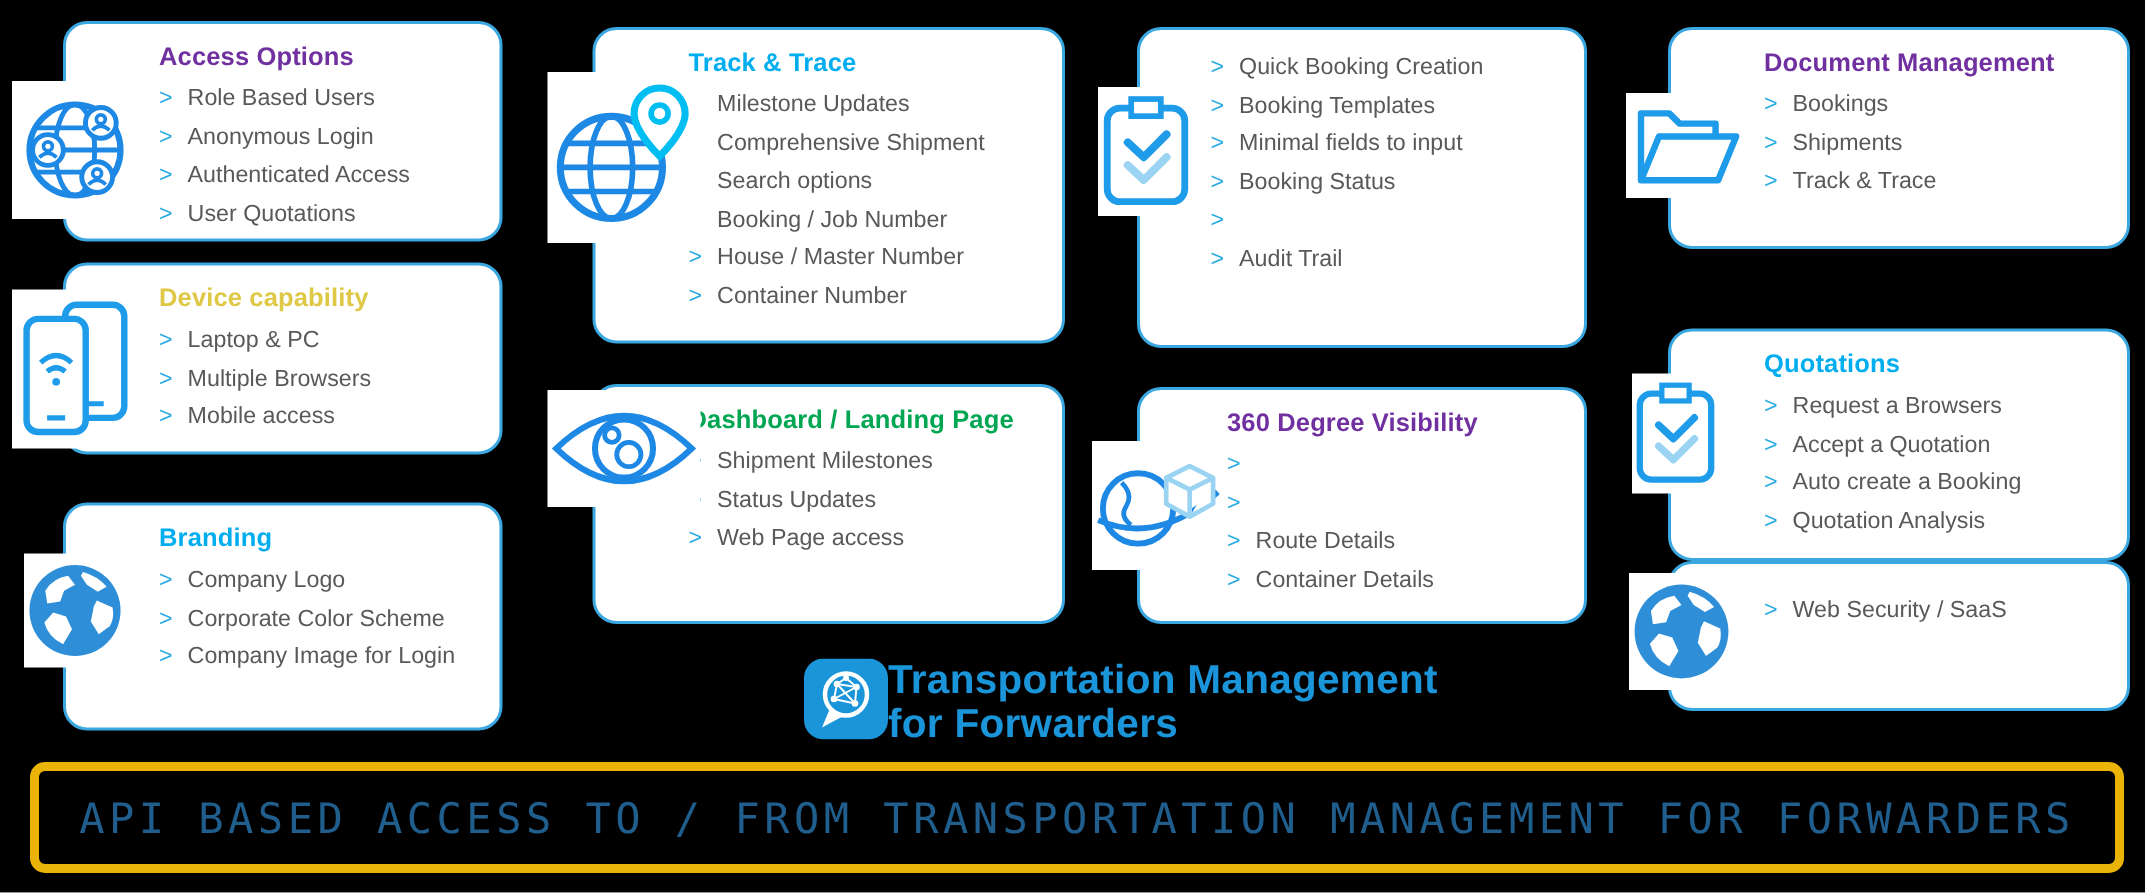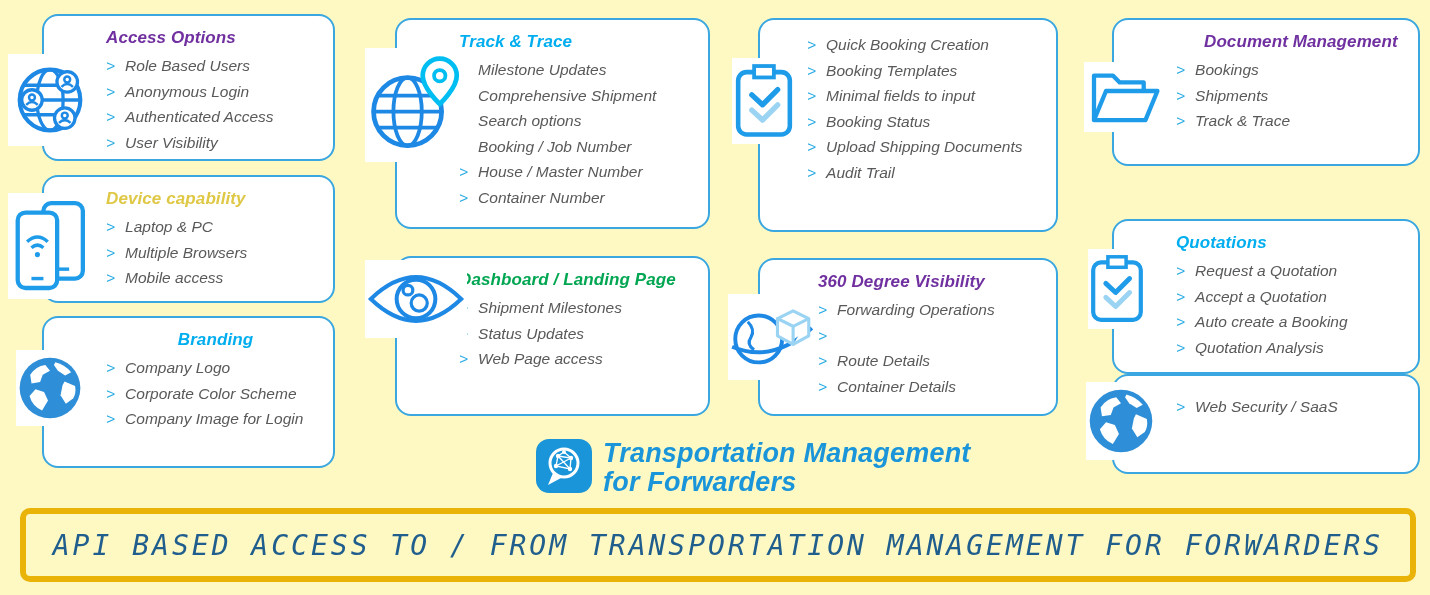--- a/index.html
+++ b/index.html
@@ -1,25 +1,25 @@
 <!DOCTYPE html>
 <html><head>
 <meta charset="utf-8">
 <style>
   html,body{margin:0;padding:0;background:#fff;}
-  .stage{position:relative;width:1430px;height:595px;background:#fef9c3;
-         font-family:"Liberation Sans",sans-serif;overflow:hidden;font-style:italic;}
+  .stage{position:relative;width:1430px;height:595px;background:#000000;
+         font-family:"Liberation Sans",sans-serif;overflow:hidden;}
   .card{position:absolute;box-sizing:border-box;border:2px solid #3AA7E0;
         border-radius:16px;padding:12px 8px 0 62px;background:#fff;}
   .card-title{margin:0 0 5px 0;font-size:17px;font-weight:bold;letter-spacing:.1px;}
   .items{list-style:none;margin:0;padding:0;}
   .items li{display:flex;gap:10px;font-size:15.5px;line-height:25.5px;color:#58595B;}
   .chev{color:#29ABE2;flex:0 0 auto;}
   .icon-wrap{position:absolute;background:#fff;line-height:0;padding:5px 1px;}
-  .logo{position:absolute;left:536px;top:439px;display:flex;align-items:flex-start;gap:11px;}
+  .logo{position:absolute;left:536px;top:439px;display:flex;align-items:flex-start;gap:0;}
   .logo-text{font-weight:bold;color:#1B95D9;font-size:27px;line-height:29px;letter-spacing:.2px;}
   .banner{position:absolute;left:20px;top:508px;width:1396px;height:74px;box-sizing:border-box;
           border:6px solid #eab308;border-radius:10px;display:flex;align-items:center;justify-content:center;}
   .banner-text{font-family:"DejaVu Sans Mono",monospace;font-size:28px;letter-spacing:3px;
                color:#205E8E;white-space:nowrap;}
   svg{display:block;}
 </style>
 </head>
 <body>
 
@@ -55,21 +55,21 @@
       <li>
           <span class="chev">&gt;</span>
           <span class="item-text">Anonymous Login</span>
         </li>
       <li>
           <span class="chev">&gt;</span>
           <span class="item-text">Authenticated Access</span>
         </li>
       <li>
           <span class="chev">&gt;</span>
-          <span class="item-text">User Visibility</span>
+          <span class="item-text">User Quotations</span>
         </li>
     </ul>
   </section>
 
   <section class="card" style="left:42px;top:175px;width:293px;height:128px;">
     <span class="icon-wrap" style="left:-36px;top:16px;">
       <svg width="86" height="96" viewBox="0 0 100 112">
         <rect x="40" y="6" width="46" height="88" rx="9" fill="#fff" stroke="#1E9BE9" stroke-width="5"></rect>
         <path d="M56 83 h14" stroke="#1E9BE9" stroke-width="4"></path>
         <rect x="10" y="17" width="46" height="88" rx="9" fill="#fff" stroke="#1E9BE9" stroke-width="5"></rect>
@@ -89,21 +89,21 @@
           <span class="chev">&gt;</span>
           <span class="item-text">Multiple Browsers</span>
         </li>
       <li>
           <span class="chev">&gt;</span>
           <span class="item-text">Mobile access</span>
         </li>
     </ul>
   </section>
 
-  <section class="card" style="left:42px;top:316px;width:293px;height:152px;text-align:center;">
+  <section class="card" style="left:42px;top:335px;width:293px;height:152px;">
     <span class="icon-wrap" style="left:-28px;top:32px;">
       <svg width="66" height="66" viewBox="0 0 100 100">
         <circle cx="50" cy="50" r="46" fill="#2E8FD8"></circle>
         <path d="M20 30 q8-13 23-15 l7 9 -11 6 -4 11 -13 2 z" fill="#fff"></path>
         <path d="M58 11 q15 4 24 15 l-9 5 -11-7 -6-9 z" fill="#fff"></path>
         <path d="M72 40 l16 7 q2 11-3 19 l-11 8 -8-13 3-15 z" fill="#fff"></path>
         <path d="M28 52 l13 4 6 13 -9 15 q-15-7-19-22 z" fill="#fff"></path>
       </svg>
     </span>
     <h3 class="card-title" style="color: rgb(0, 174, 239);">Branding</h3>
@@ -205,21 +205,20 @@
       <li>
           <span class="chev">&gt;</span>
           <span class="item-text">Minimal fields to input</span>
         </li>
       <li>
           <span class="chev">&gt;</span>
           <span class="item-text">Booking Status</span>
         </li>
       <li>
           <span class="chev">&gt;</span>
-          <span class="item-text">Upload Shipping Documents</span>
         </li>
       <li>
           <span class="chev">&gt;</span>
           <span class="item-text">Audit Trail</span>
         </li>
     </ul>
   </section>
 
   <section class="card" style="left:758px;top:258px;width:300px;height:158px;padding-left:58px;">
     <span class="icon-wrap" style="left:-32px;top:34px;">
@@ -231,21 +230,20 @@
           <path d="M62 24 L82 14 L102 24 L82 34 Z"></path>
           <path d="M62 24 V46 L82 57 V34 Z"></path>
           <path d="M102 24 V46 L82 57"></path>
         </g>
       </svg>
     </span>
     <h3 class="card-title" style="color: rgb(112, 48, 160);">360 Degree Visibility</h3>
     <ul class="items">
       <li>
           <span class="chev">&gt;</span>
-          <span class="item-text">Forwarding Operations</span>
         </li>
       <li>
           <span class="chev">&gt;</span>
         </li>
       <li>
           <span class="chev">&gt;</span>
           <span class="item-text">Route Details</span>
         </li>
       <li>
           <span class="chev">&gt;</span>
@@ -254,21 +252,21 @@
     </ul>
   </section>
 
   <section class="card" style="left:1112px;top:18px;width:308px;height:148px;">
     <span class="icon-wrap" style="left:-30px;top:42px;">
       <svg width="78" height="60" viewBox="0 0 90 70">
         <path d="M10 62 V10 h22 l8 8 h28 v10" fill="#fff" stroke="#1E9BE9" stroke-width="5" stroke-linejoin="round"></path>
         <path d="M10 62 L24 28 h60 L70 62 Z" fill="#fff" stroke="#1E9BE9" stroke-width="5" stroke-linejoin="round"></path>
       </svg>
     </span>
-    <h3 class="card-title" style="color: rgb(112, 48, 160); margin-left: 28px;">Document Management</h3>
+    <h3 class="card-title" style="color: rgb(112, 48, 160);">Document Management</h3>
     <ul class="items">
       <li>
           <span class="chev">&gt;</span>
           <span class="item-text">Bookings</span>
         </li>
       <li>
           <span class="chev">&gt;</span>
           <span class="item-text">Shipments</span>
         </li>
       <li>
@@ -284,21 +282,21 @@
         <rect x="6" y="12" width="68" height="82" rx="11" fill="#fff" stroke="#1E9BE9" stroke-width="6"></rect>
         <rect x="27" y="4" width="26" height="15" fill="#fff" stroke="#1E9BE9" stroke-width="5"></rect>
         <path d="M24 42 l14 13 20 -20" fill="none" stroke="#1E9BE9" stroke-width="7" stroke-linecap="round" stroke-linejoin="round"></path>
         <path d="M24 62 l14 13 20 -20" fill="none" stroke="#9BD4F3" stroke-width="7" stroke-linecap="round" stroke-linejoin="round"></path>
       </svg>
     </span>
     <h3 class="card-title" style="color: rgb(0, 174, 239);">Quotations</h3>
     <ul class="items">
       <li>
           <span class="chev">&gt;</span>
-          <span class="item-text">Request a Quotation</span>
+          <span class="item-text">Request a Browsers</span>
         </li>
       <li>
           <span class="chev">&gt;</span>
           <span class="item-text">Accept a Quotation</span>
         </li>
       <li>
           <span class="chev">&gt;</span>
           <span class="item-text">Auto create a Booking</span>
         </li>
       <li>

